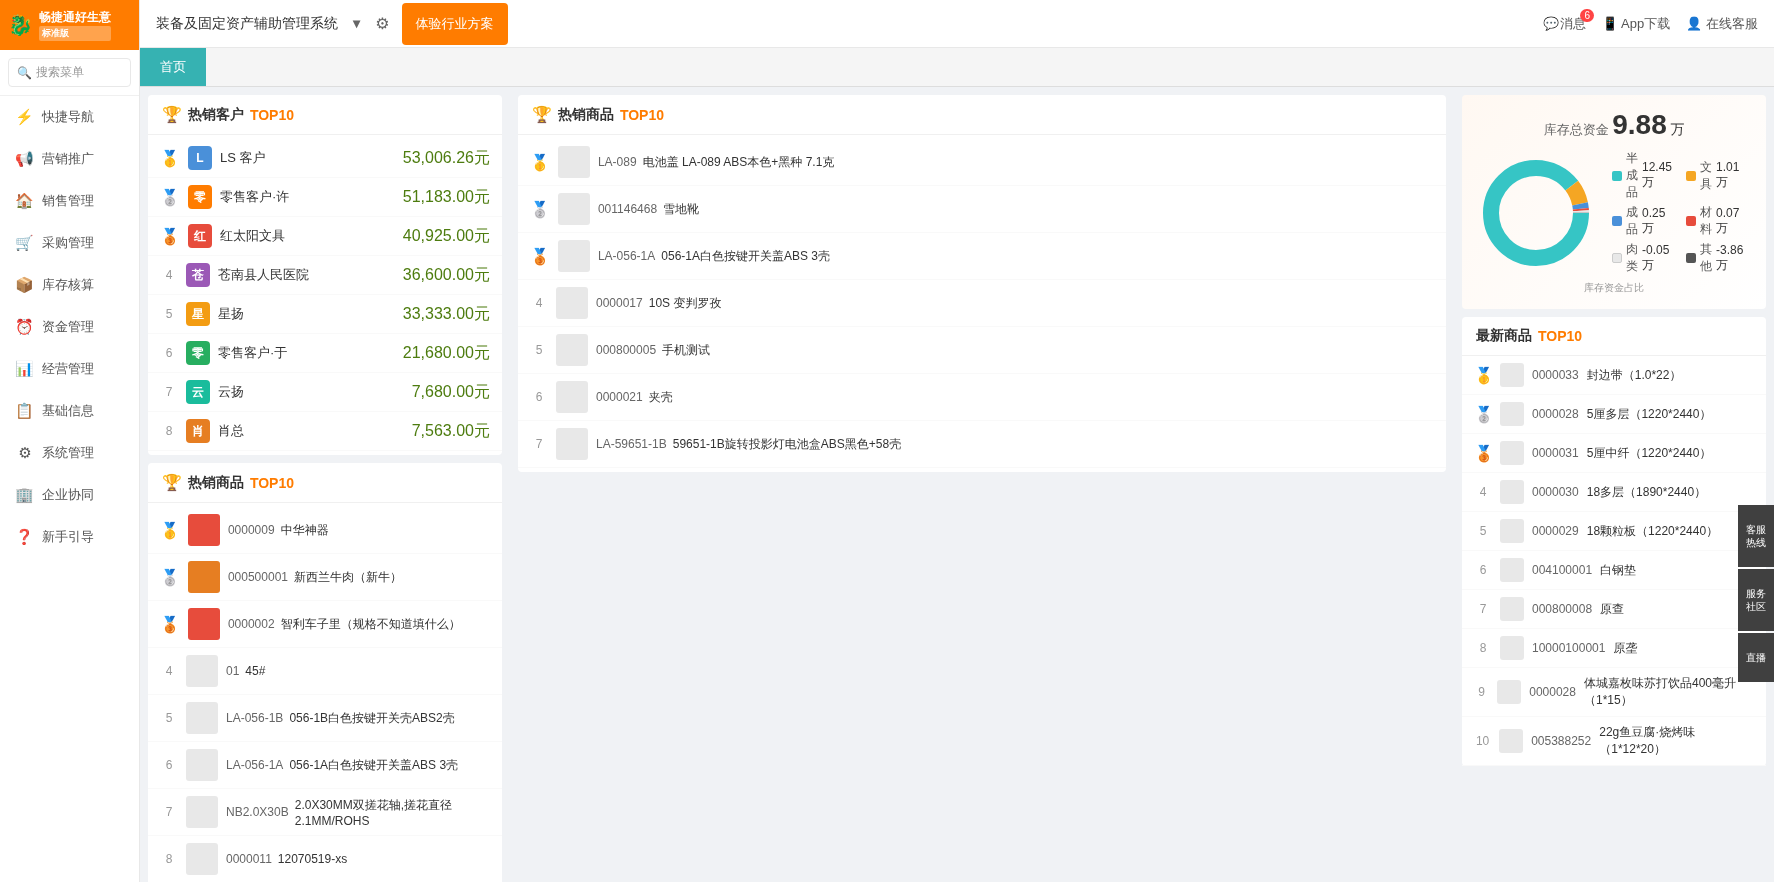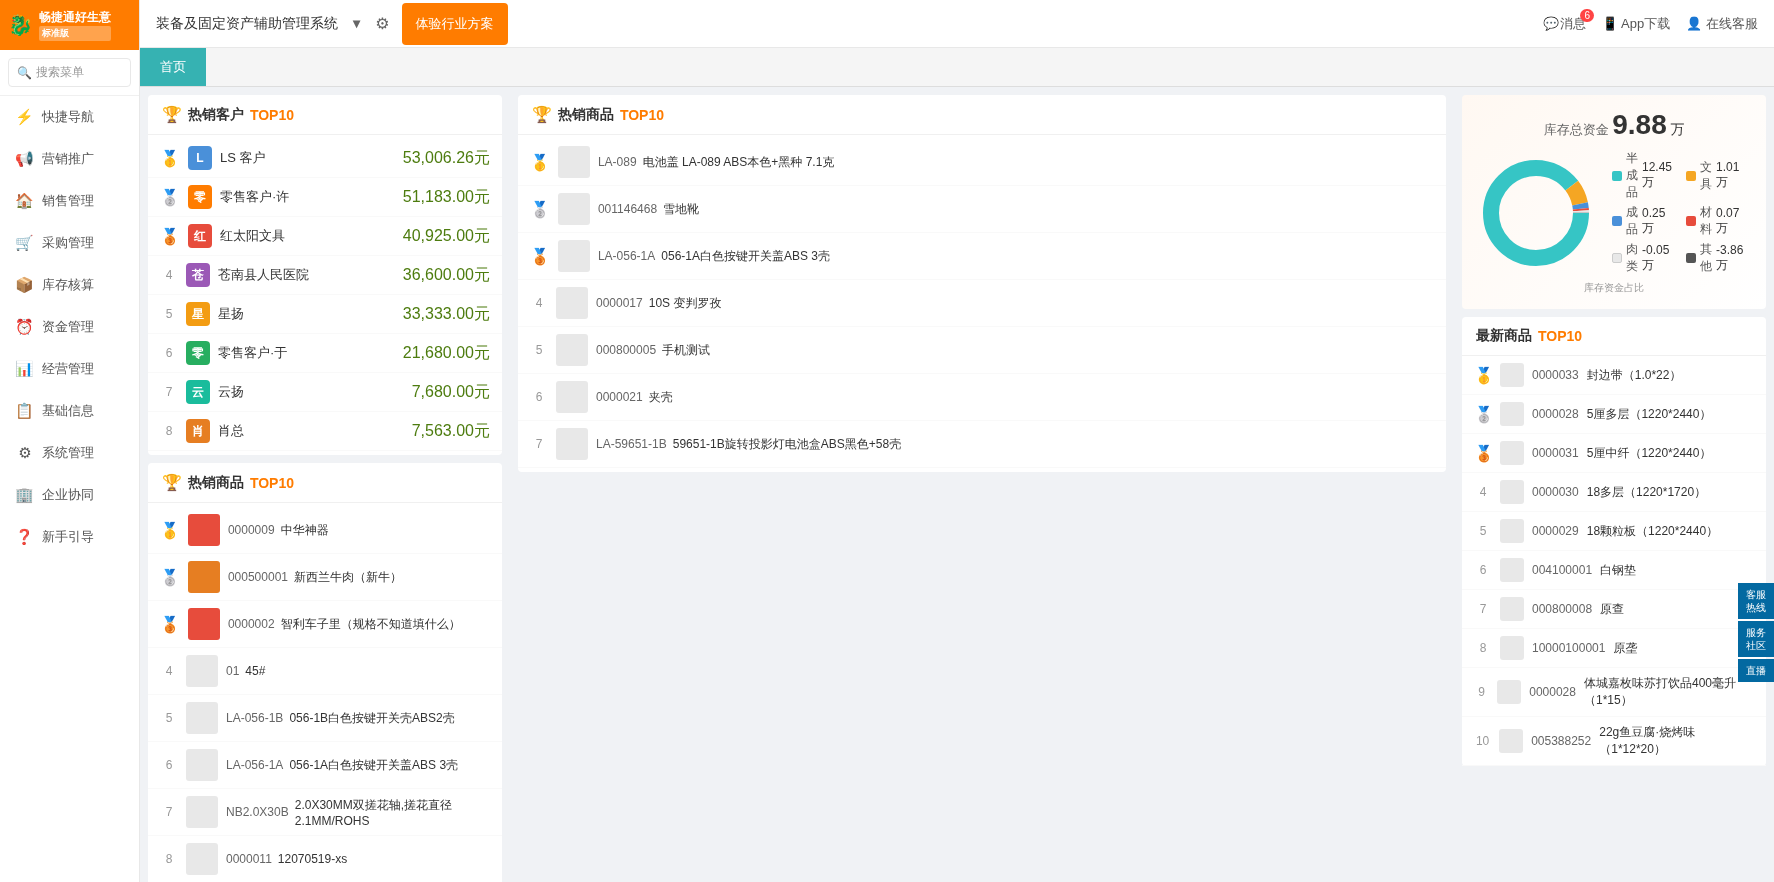--- a/index.html
+++ b/index.html
@@ -84,21 +84,21 @@
     .hot-products-card { background: #fff; border-radius: 4px; }
     .newest-products-card { background: #fff; border-radius: 4px; }
     .newest-item { display: flex; align-items: center; padding: 7px 12px; gap: 8px; border-bottom: 1px solid #f9f9f9; font-size: 12px; }
     .newest-rank { width: 18px; text-align: center; color: #999; font-size: 12px; }
     .newest-thumb { width: 24px; height: 24px; background: #e8e8e8; border-radius: 3px; flex-shrink: 0; display: flex; align-items: center; justify-content: center; color: #bbb; font-size: 10px; }
     .newest-code { color: #666; }
     .newest-name { color: #333; }
 
     
     .float-service { position: fixed; right: 0; bottom: 200px; display: flex; flex-direction: column; gap: 2px; }
-    .float-btn { background: #0369a1; color: #fff; padding: 5px 8px; font-size: 10px; text-align: center; cursor: pointer; line-height: 1.3; }
+    .float-btn { background: #404040; color: #fff; padding: 18px 8px; font-size: 10px; text-align: center; cursor: pointer; line-height: 1.3; }
 
     .color-ls { background: #4a90d9; }
     .color-zero { background: #ff7c00; }
     .color-red { background: #e74c3c; }
     .color-purple { background: #9b59b6; }
     .color-star { background: #f39c12; }
     .color-green { background: #27ae60; }
     .color-yun { background: #1abc9c; }
     .color-orange { background: #e67e22; }
 
@@ -498,21 +498,21 @@
             <div class="newest-item">
               <span class="medal-icon rank-bronze newest-rank">🥉</span>
               <div class="newest-thumb"></div>
               <span class="newest-code">0000031</span>
               <span class="newest-name">5厘中纤（1220*2440）</span>
             </div>
             <div class="newest-item">
               <span class="newest-rank">4</span>
               <div class="newest-thumb"></div>
               <span class="newest-code">0000030</span>
-              <span class="newest-name">18多层（1220*1720）</span>
+              <span class="newest-name">18多层（1890*2440）</span>
             </div>
             <div class="newest-item">
               <span class="newest-rank">5</span>
               <div class="newest-thumb"></div>
               <span class="newest-code">0000029</span>
               <span class="newest-name">18颗粒板（1220*2440）</span>
             </div>
             <div class="newest-item">
               <span class="newest-rank">6</span>
               <div class="newest-thumb"></div>

